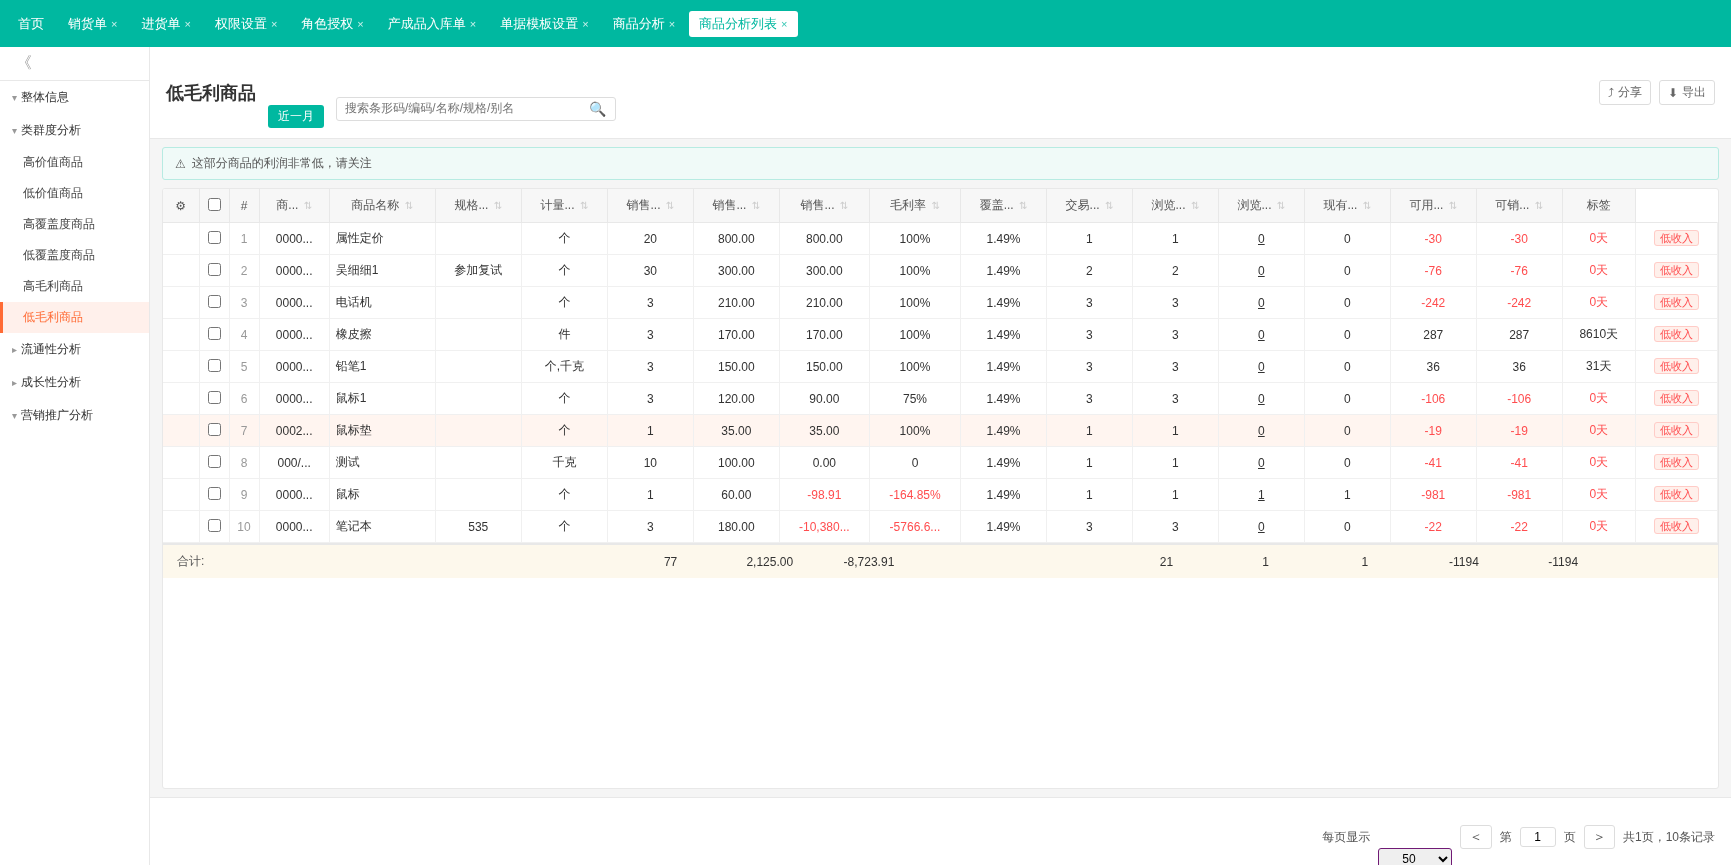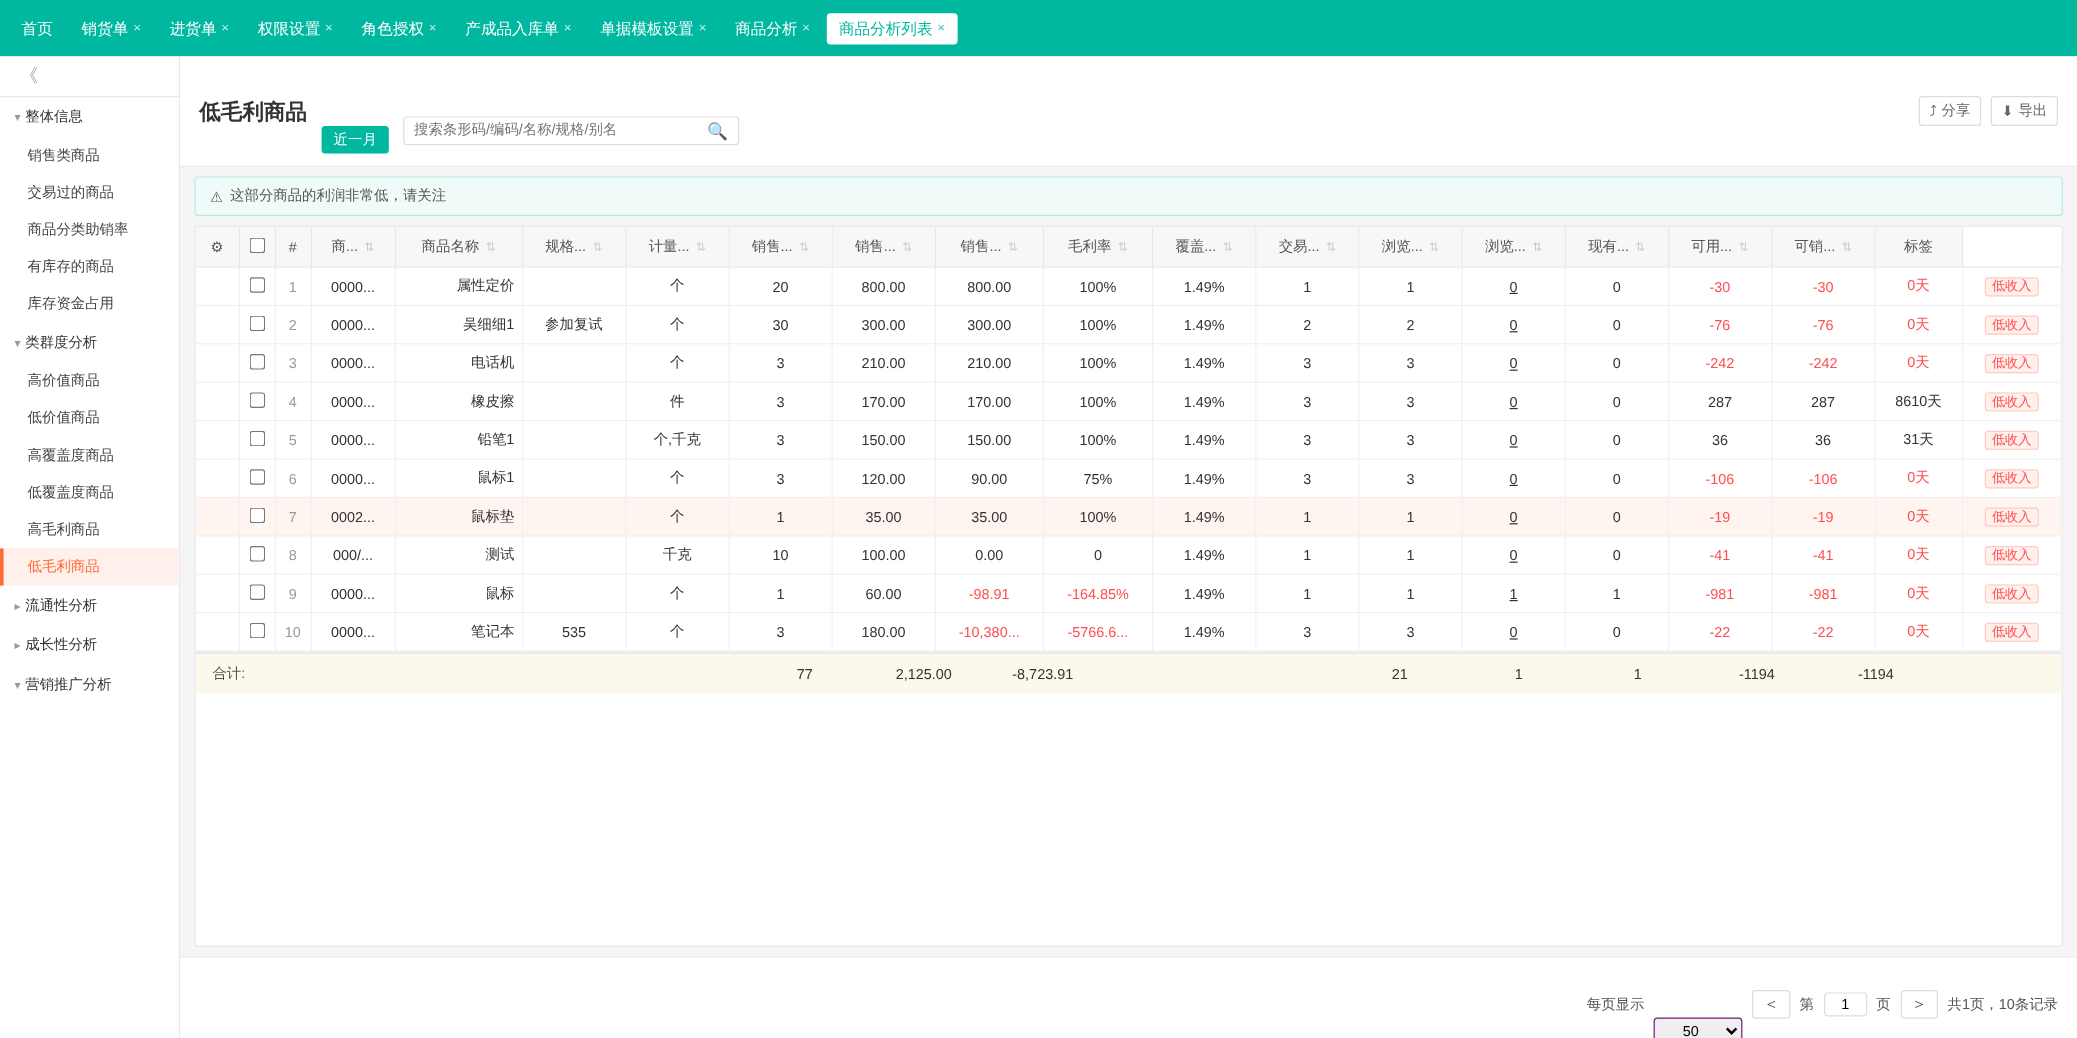--- a/index.html
+++ b/index.html
@@ -176,21 +176,21 @@
     thead th .sort-icon { color: #ccc; font-size: 10px; margin-left: 2px; }
     tbody tr { border-bottom: 1px solid #f0f0f0; }
     tbody tr.row-highlight { background: #fff5f0; }
     tbody td {
       padding: 7px 6px;
       text-align: center;
       color: #333;
       border-right: 1px solid #f0f0f0;
       white-space: nowrap;
     }
-    .text-left { text-align: right; }
+    .text-left { text-align: left; }
     .text-red { color: #ff4d4f; }
     .tag-low-income {
       background: #fff0eb;
       color: #ff4d4f;
       border: 1px solid #ffccc7;
       border-radius: 3px;
       padding: 1px 5px;
       font-size: 11px;
     }
     .underline { text-decoration: underline; cursor: pointer; color: #333; }
@@ -292,27 +292,20 @@
 <div class="main-layout">
 
   <aside class="sidebar">
     <div style="display:flex;align-items:center;padding:6px 8px;border-bottom:1px solid #e8e8e8;">
       <span class="collapse-btn">《</span>
     </div>
 
     <div class="sidebar-group-header">
       <span class="arrow">▾</span>
       <span>整体信息</span>
-    </div>
-    <div>
-      <div class="sidebar-item">销售类商品</div>
-      <div class="sidebar-item">交易过的商品</div>
-      <div class="sidebar-item">商品分类助销率</div>
-      <div class="sidebar-item">有库存的商品</div>
-      <div class="sidebar-item">库存资金占用</div>
     </div>
 
     <div class="sidebar-group-header">
       <span class="arrow">▾</span>
       <span>类群度分析</span>
     </div>
     <div>
       <div class="sidebar-item">高价值商品</div>
       <div class="sidebar-item">低价值商品</div>
       <div class="sidebar-item">高覆盖度商品</div>

